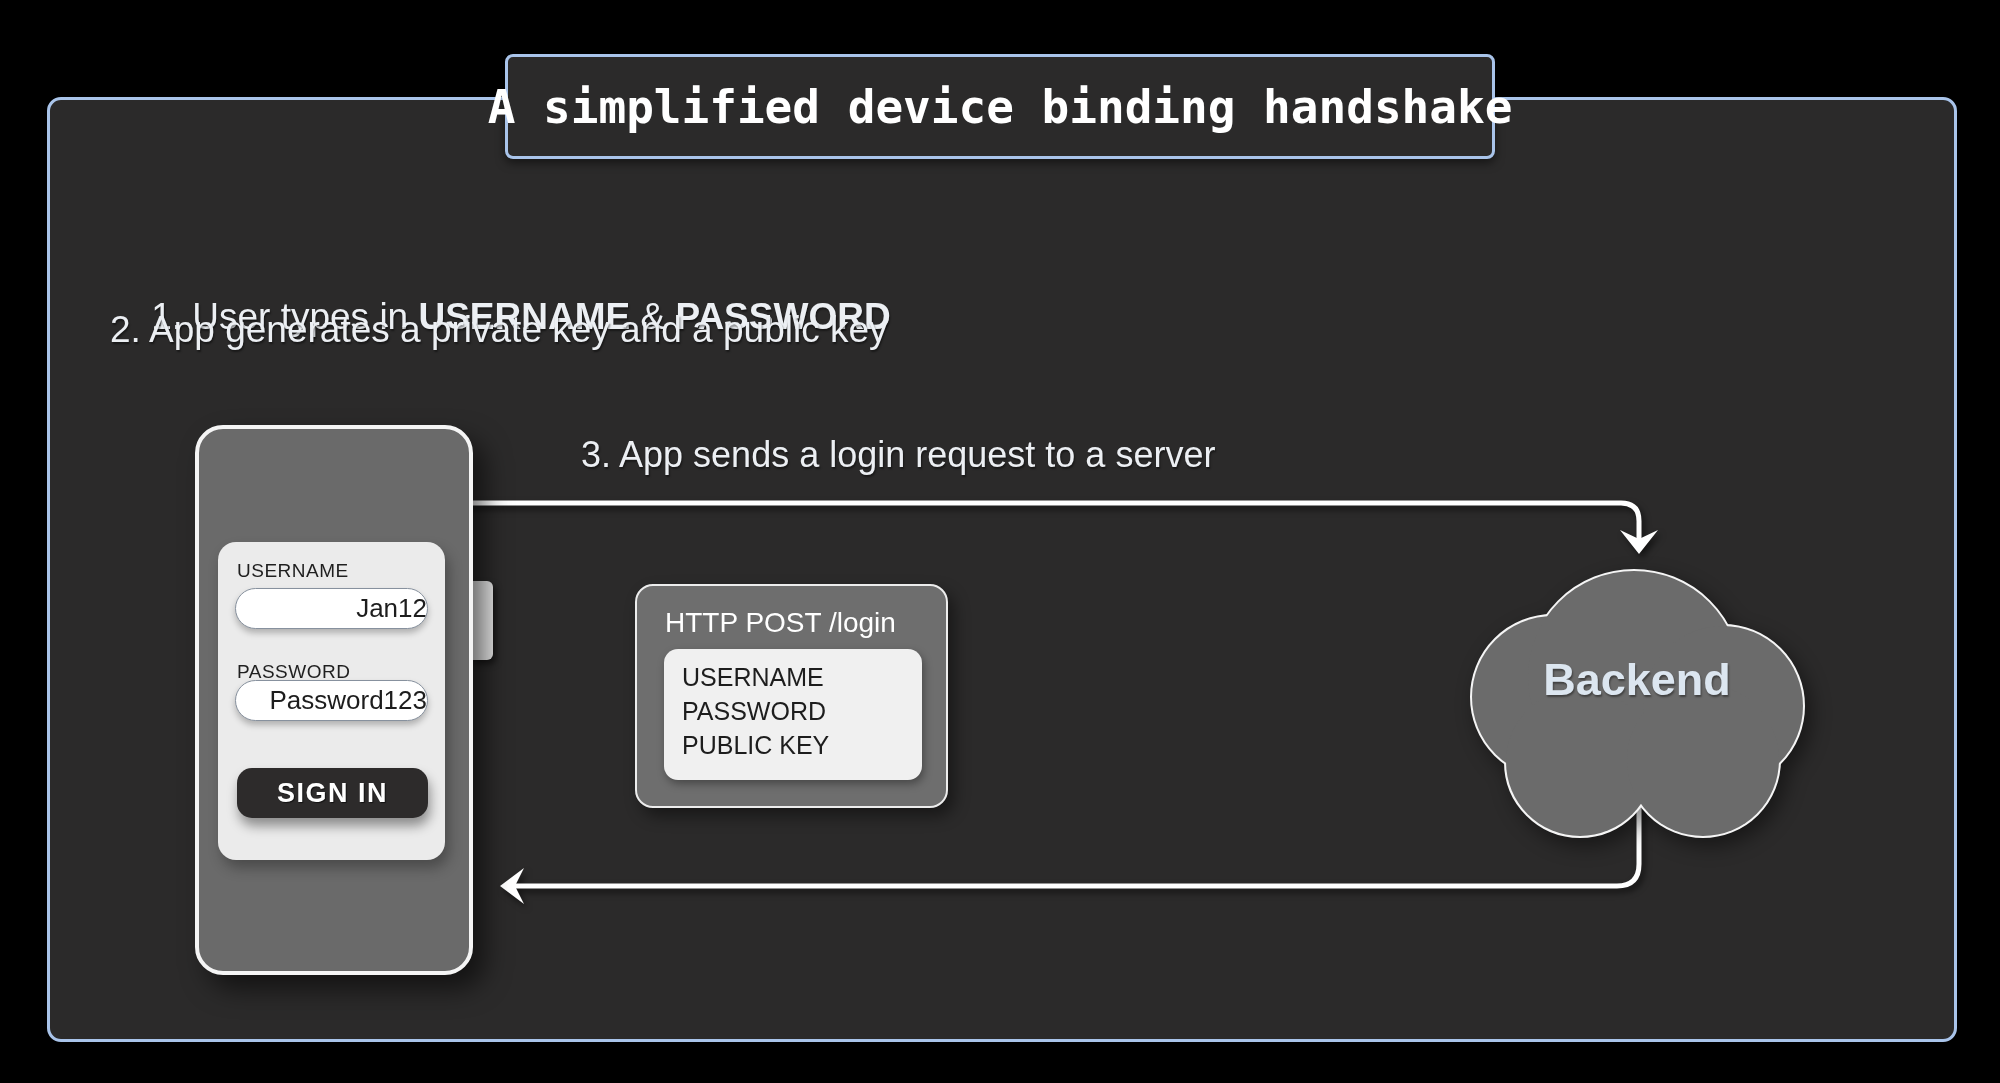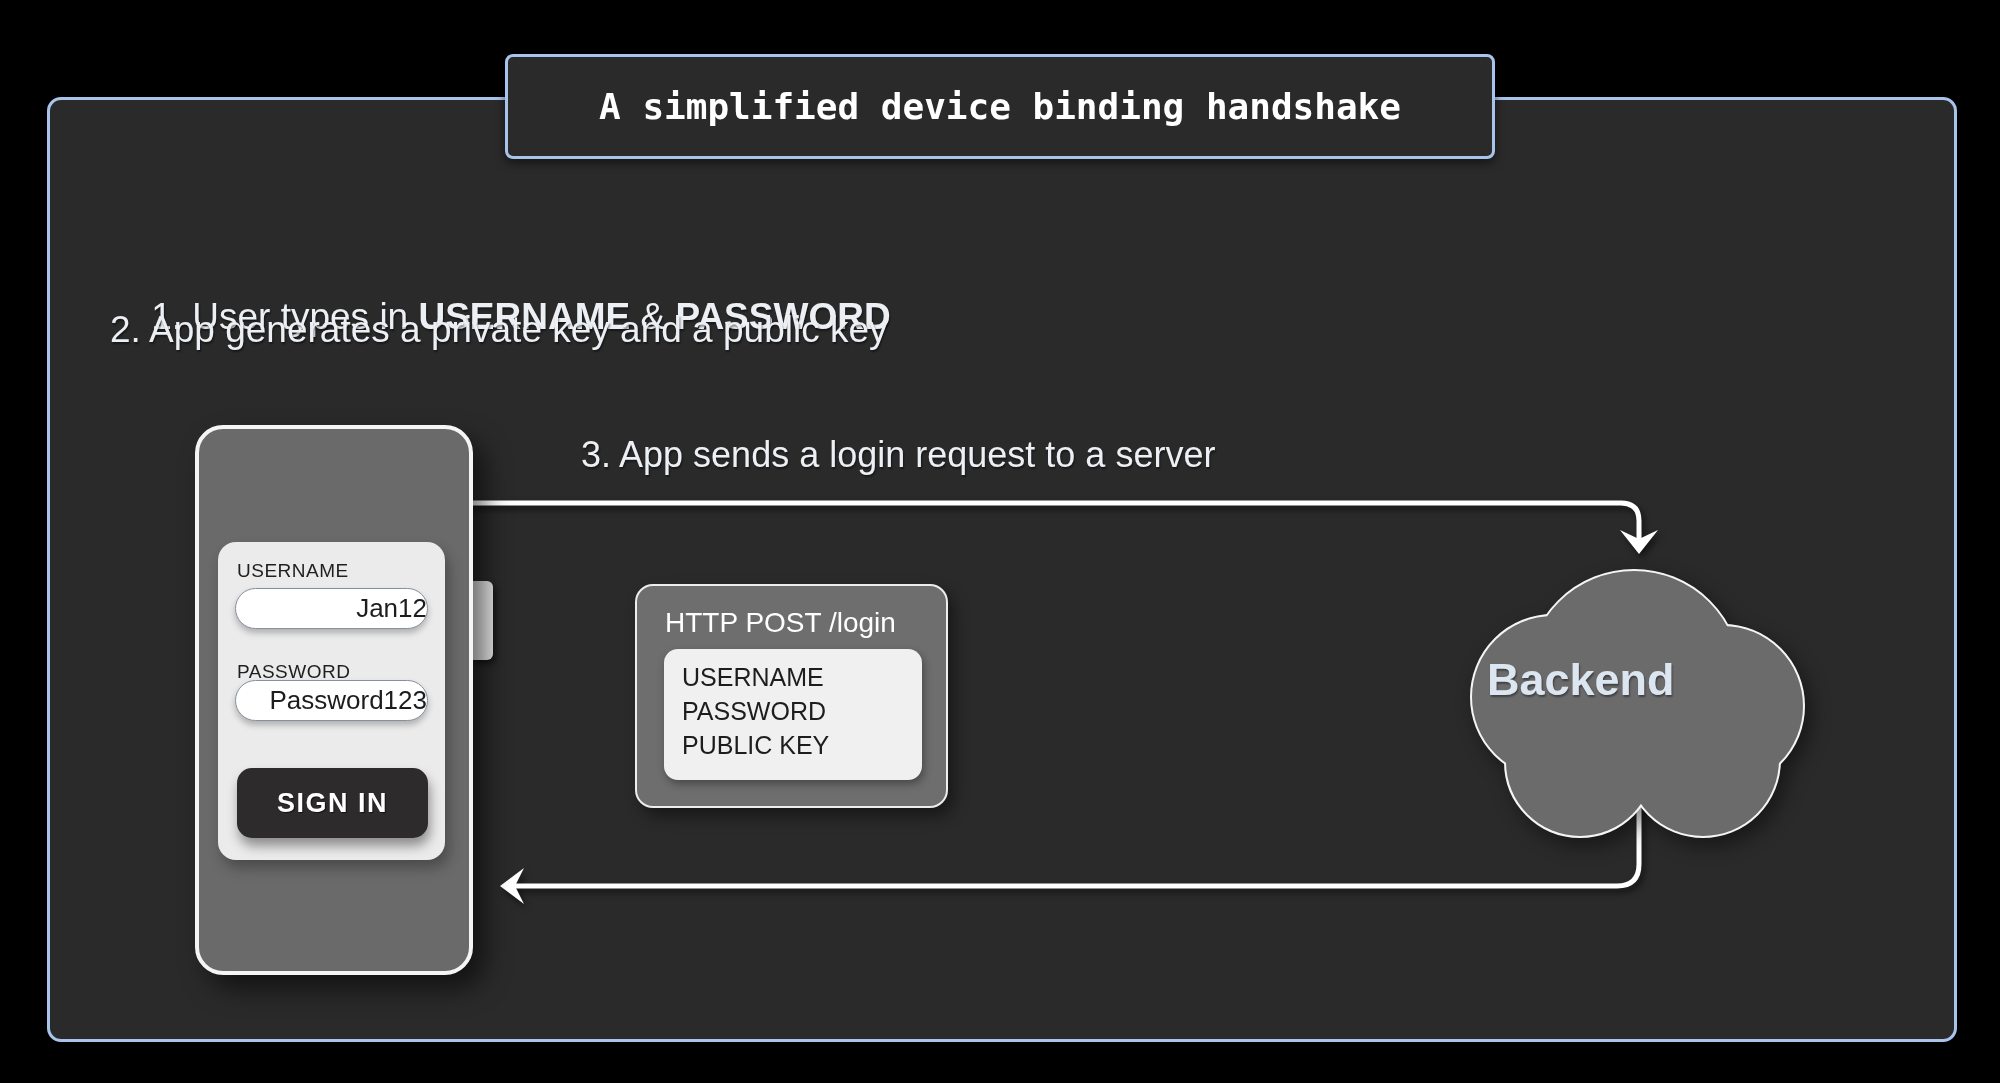--- a/index.html
+++ b/index.html
@@ -19,21 +19,21 @@
 
   
   .title-box {
     left:505px; top:54px; width:990px; height:105px;
     background:#2b2a2a; border:3px solid #a9c4ea; border-radius:8px;
     display:flex; align-items:center; justify-content:center;
     z-index:6; box-shadow:0 4px 10px rgba(0,0,0,0.5);
   }
   .title-box .title {
     font-family:"DejaVu Sans Mono", monospace;
-    font-weight:bold; font-size:36px; color:#ffffff; white-space:nowrap;
+    font-weight:bold; font-size:46px; color:#ffffff; white-space:nowrap;
   }
 
   
   .step {
     color:#eceff3; font-size:37px; line-height:46px; white-space:pre-wrap;
     z-index:2; text-shadow:1px 2px 2px rgba(0,0,0,0.45);
   }
   .step b { font-weight:bold; }
   .step1 { left:110px; top:248px; }
   .step2 { left:110px; top:307px; }
@@ -76,21 +76,21 @@
   .pill-input {
     position:absolute; left:17px; width:193px; height:41px;
     background:#ffffff; border:1.5px solid #87919e; border-radius:999px;
     text-align:right; color:#1d1d1d; font-size:26px;
     font-family:"Liberation Sans", sans-serif;
     box-shadow:0 4px 6px rgba(0,0,0,0.25); outline:none;
   }
   .u-input { top:46px; }
   .p-input { top:138px; }
   .signin-btn {
-    position:absolute; left:19px; top:226px; width:191px; height:70px;
+    position:absolute; left:19px; top:226px; width:191px; height:50px;
     background:#2d2b2b; border:none; border-radius:15px;
     color:#ffffff; font-weight:bold; font-size:27px; letter-spacing:1.5px;
     font-family:"Liberation Sans", sans-serif;
     box-shadow:2px 8px 12px rgba(0,0,0,0.4); cursor:pointer;
     text-shadow:1px 1px 1px rgba(0,0,0,0.6);
   }
 
   
   .http-box {
     left:635px; top:543px; width:313px; height:224px;
@@ -104,21 +104,21 @@
   .payload-card {
     position:absolute; left:27px; top:63px; width:258px; height:131px;
     background:#f0f0f0; border-radius:14px;
     box-shadow:2px 4px 8px rgba(0,0,0,0.35);
     padding:11px 0 0 18px;
   }
   .payload-line { color:#1d1d1d; font-size:25px; line-height:34px; white-space:nowrap; }
 
   
   .backend-label {
-    left:1487px; top:656px; width:300px; 
+    left:1487px; top:656px; width:300px; text-align:center;
     color:#dce6f0; font-weight:bold; font-size:45px; line-height:48px;
     z-index:2; text-shadow:1px 2px 2px rgba(0,0,0,0.4);
   }
 </style>
 </head>
 <body>
 
 <div class="canvas">
 
   <div class="abs panel"></div>

